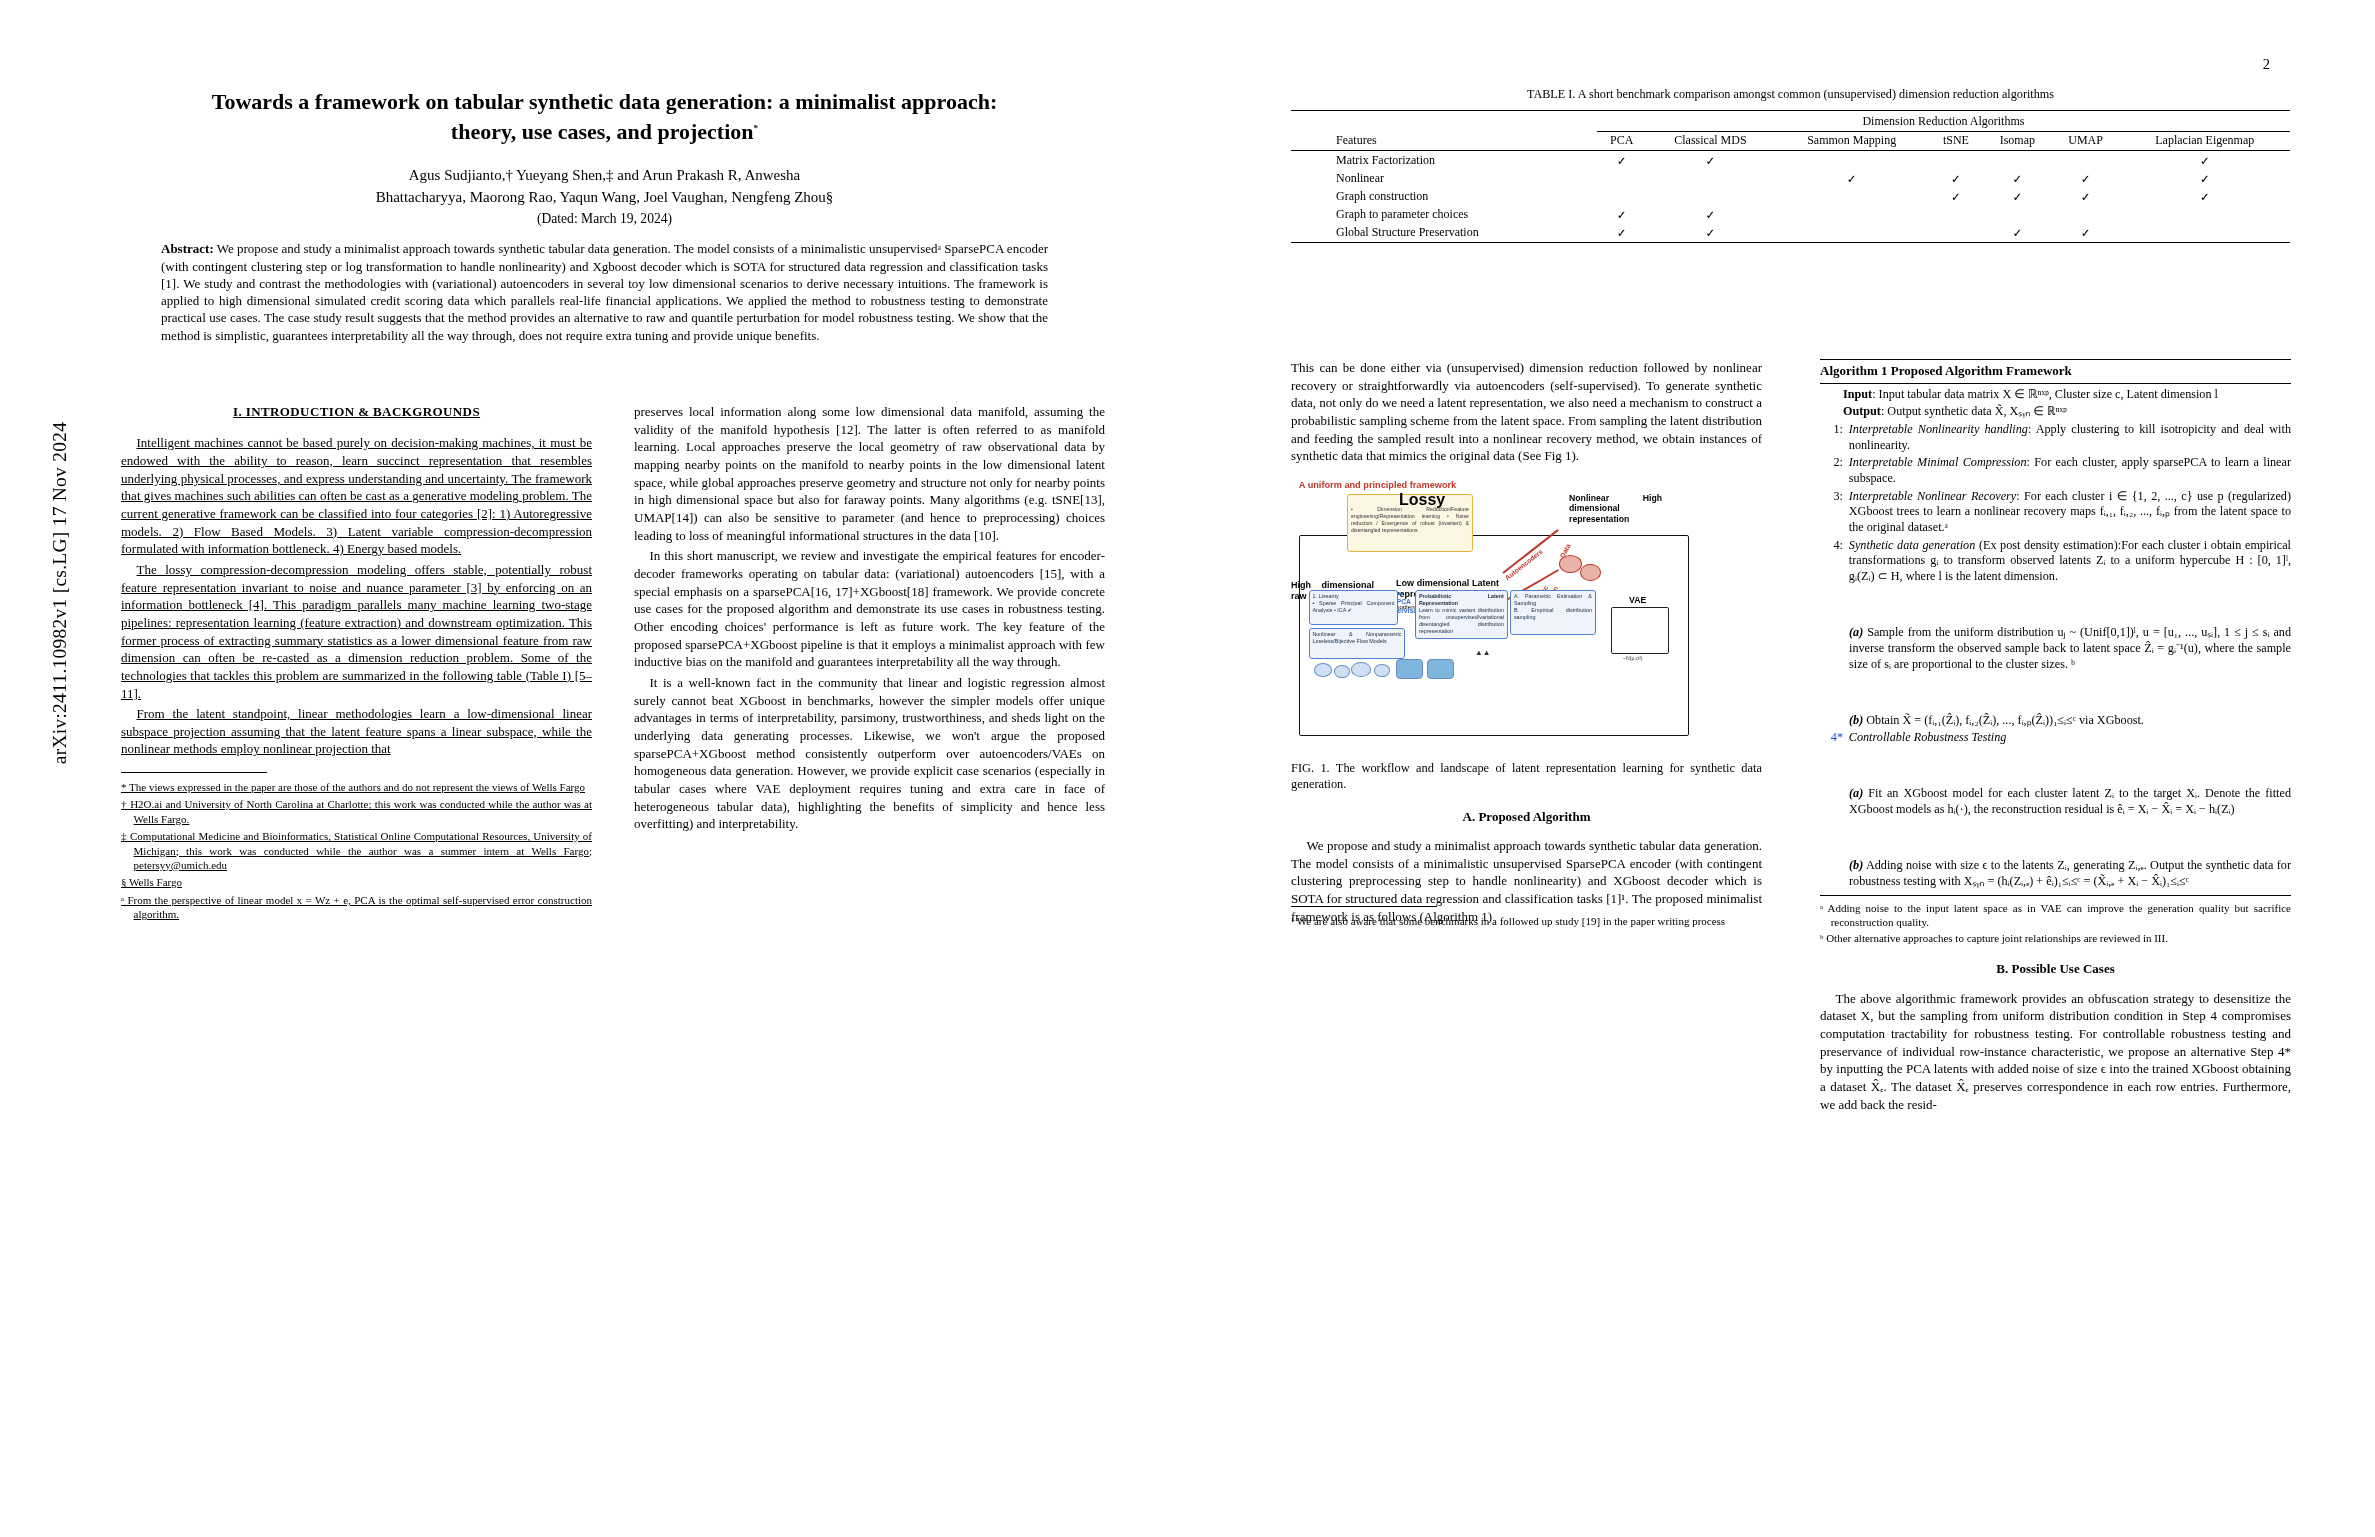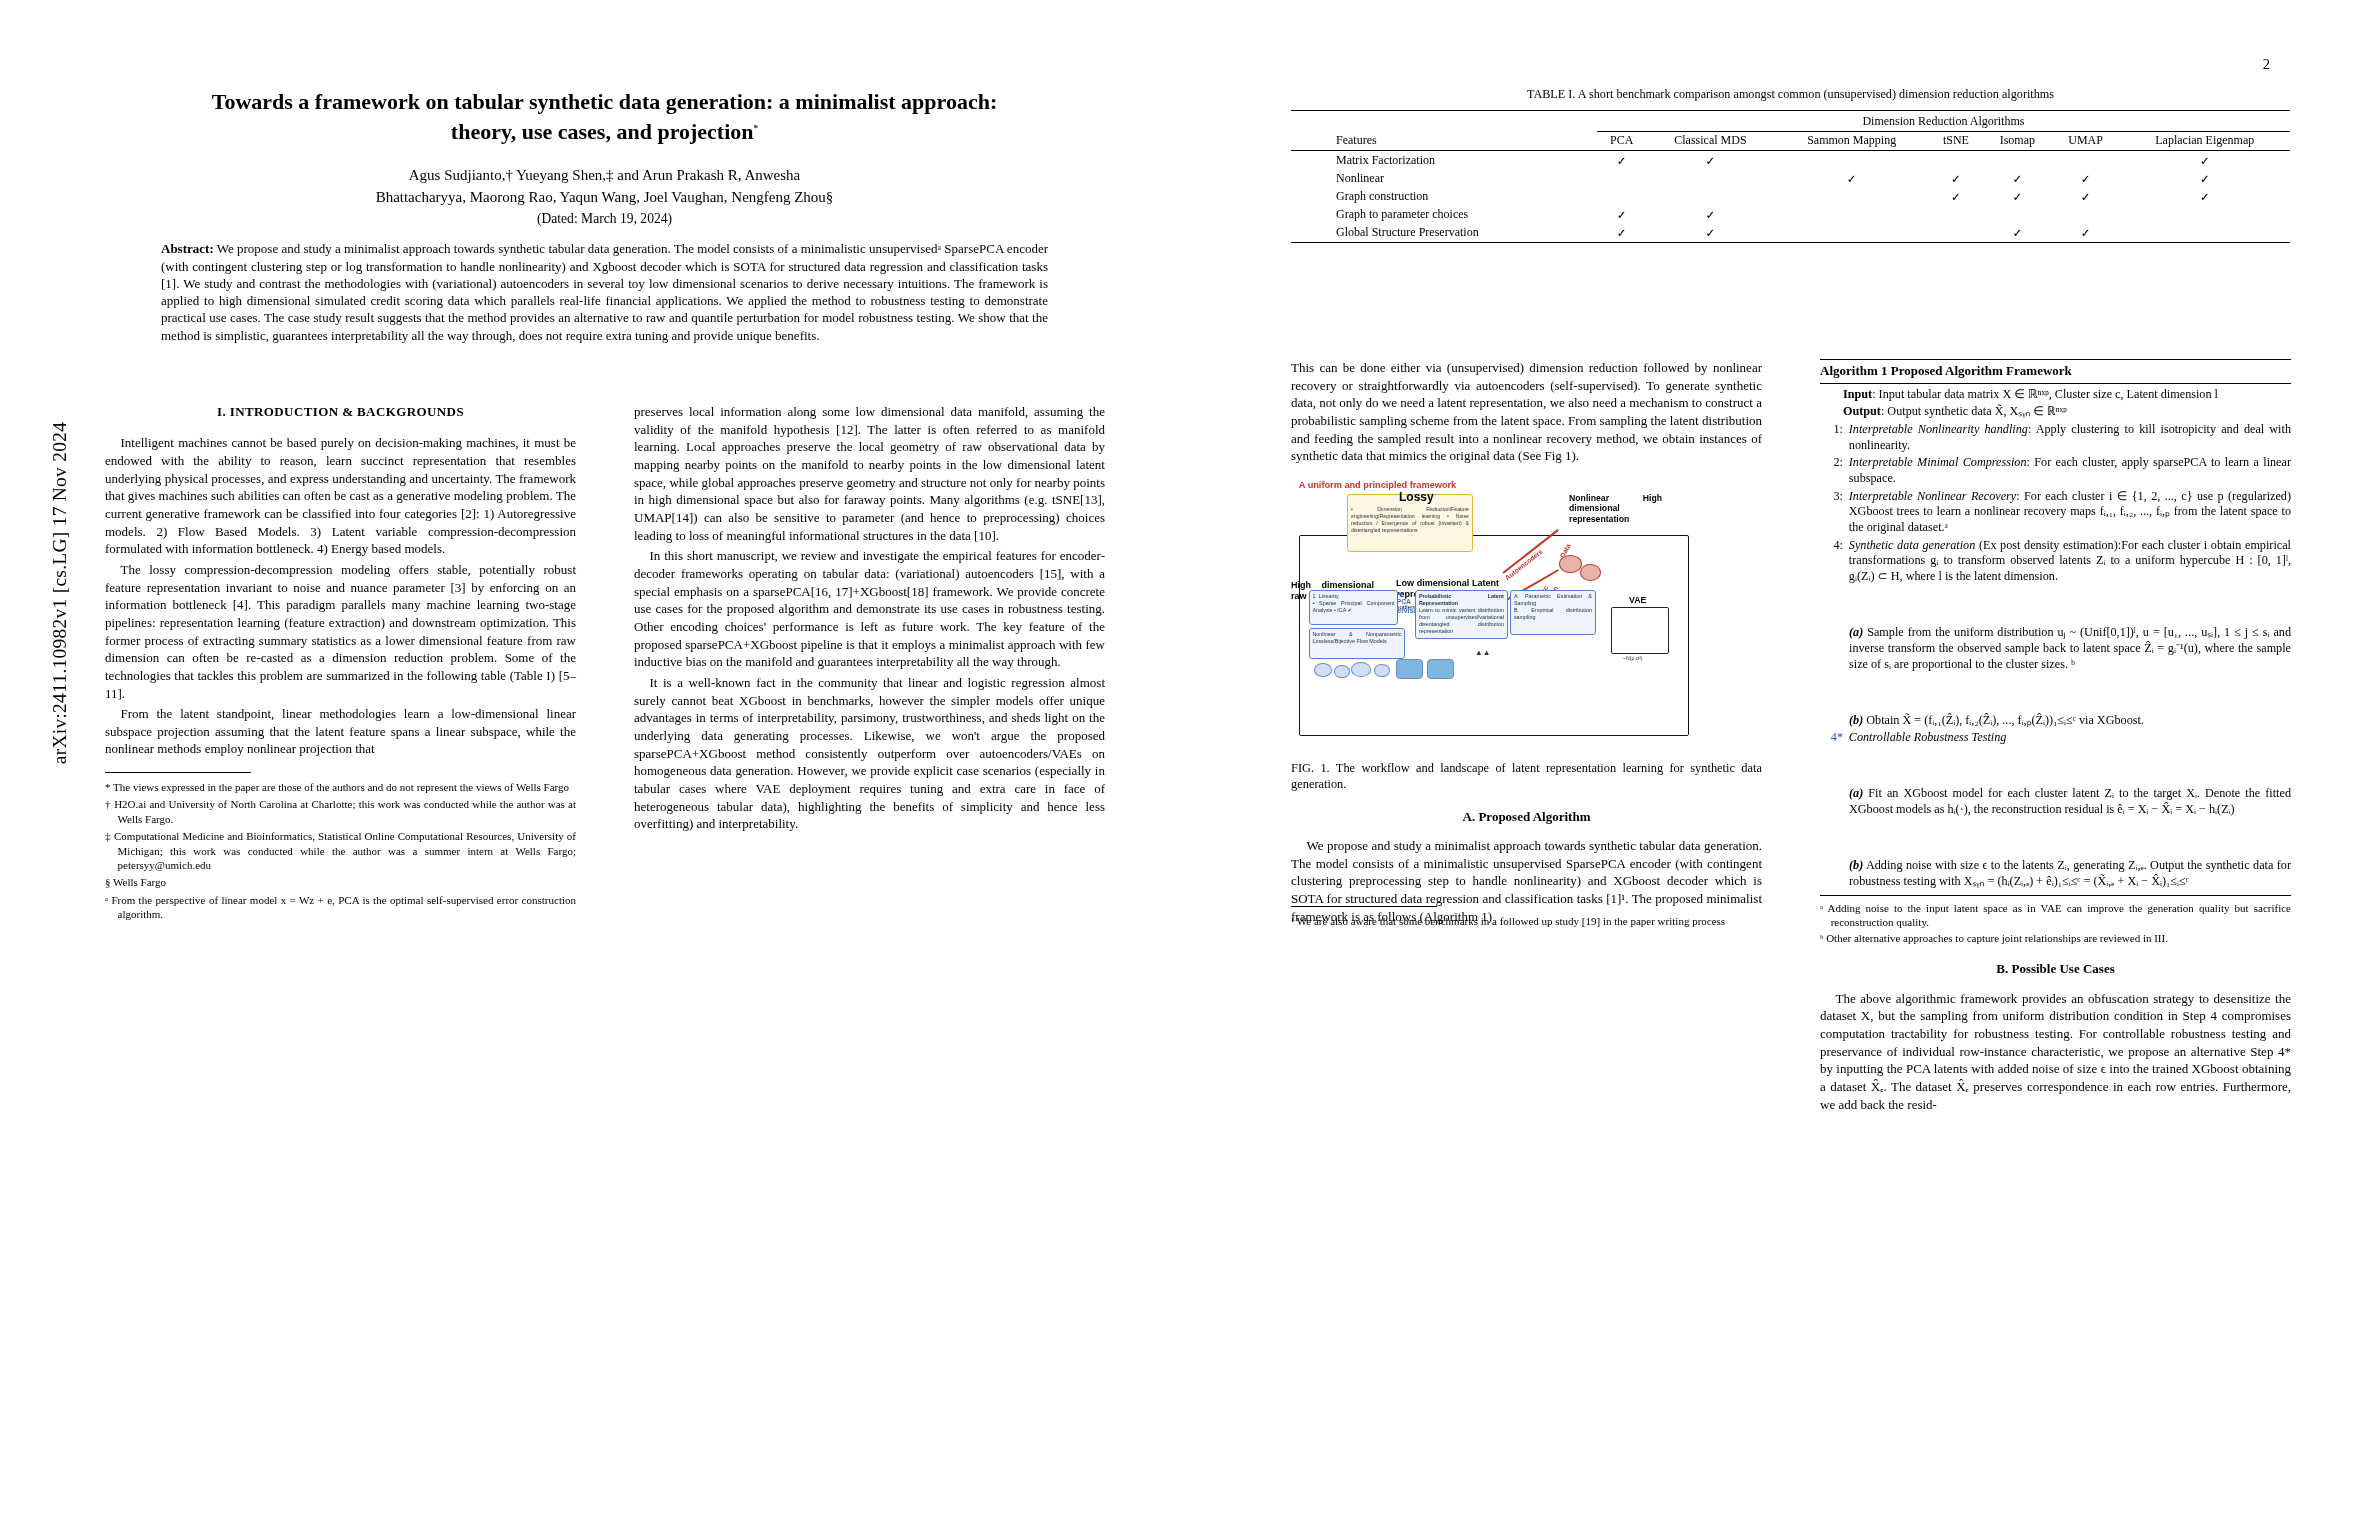--- a/index.html
+++ b/index.html
@@ -83,21 +83,21 @@
     height: 1048px;
   }
   .col {
     position: absolute;
     top: 0;
     width: 471px;
     font-size: 13px;
     line-height: 1.36;
     text-align: justify;
   }
-  .col.left { left: 0; }
+  .col.left { left: 16px; text-decoration: underline; }
   .col.right { left: 529px; }
   .secthead {
     text-align: center;
     font-weight: bold;
     font-size: 13px;
     letter-spacing: 0.4px;
     margin-bottom: 13.6px;
   }
   .para { text-indent: 15.5px; margin-bottom: 2.9px; }
   .footnote-rule {
@@ -234,21 +234,21 @@
     position: absolute;
     left: 56px; top: 19.4px;
     width: 124px; height: 56px;
     border: 1px solid #e8b33a;
     background: #fdf6e3;
     border-radius: 2.9px;
   }
   .lossy-label {
     position: absolute;
     left: 97px; top: 13.6px;
-    font-size: 12px;
+    font-size: 16px;
     font-weight: bold;
     font-family: "Liberation Sans", sans-serif;
     padding-left: 11px;
   }
   .lossy-text {
     position: absolute;
     left: 60px; top: 31px;
     width: 118px;
     font-size: 5.2px;
     line-height: 1.35;

